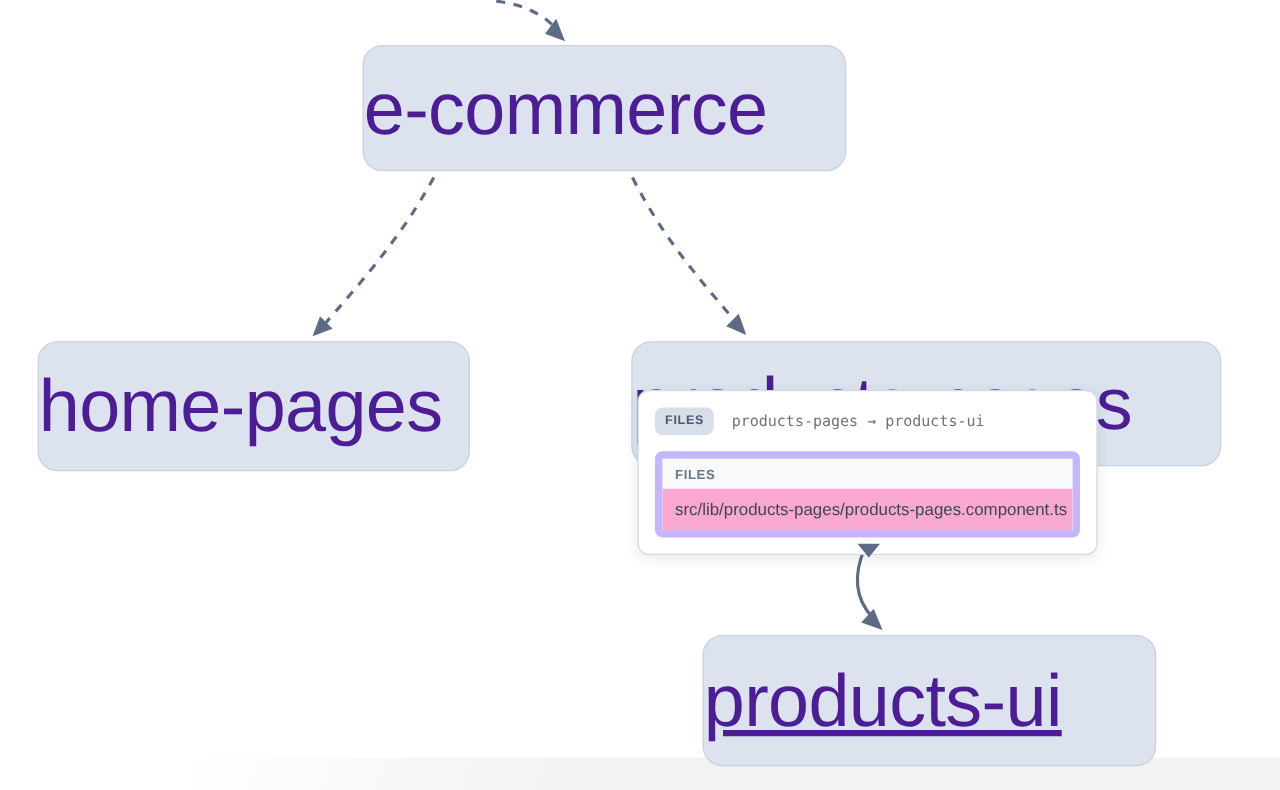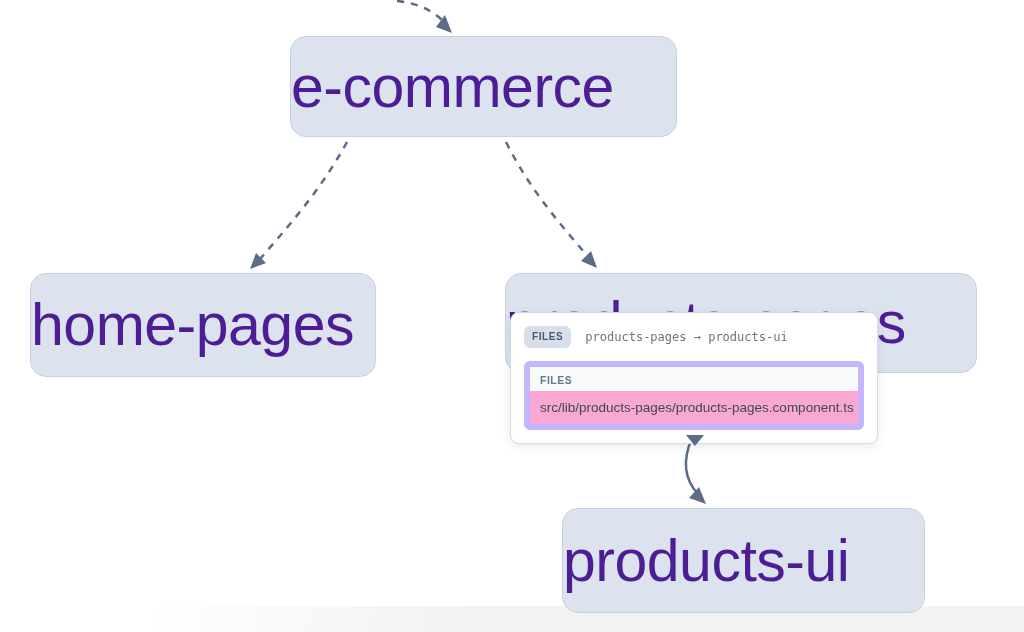--- a/index.html
+++ b/index.html
@@ -27,21 +27,21 @@
     font-size: 59px;
     letter-spacing: -0.5px;
     white-space: nowrap;
     z-index: 1;
     box-sizing: border-box;
     cursor: pointer;
   }
   .node-ecommerce      { left: 290px; top: 36px;  width: 387px; height: 101px; }
   .node-home-pages     { left: 30px;  top: 273px; width: 346px; height: 104px; }
   .node-products-pages { left: 505px; top: 273px; width: 472px; height: 100px; }
-  .node-products-ui    { left: 562px; top: 508px; width: 363px; height: 105px; }
+  .node-products-ui    { left: 562px; top: 508px; width: 363px; height: 105px; text-decoration: underline; }
 
   
   .edges {
     position: absolute;
     left: 0; top: 0;
     width: 1024px; height: 632px;
     z-index: 2;
     pointer-events: none;
   }
   .edges path, .edges polygon { pointer-events: auto; }

